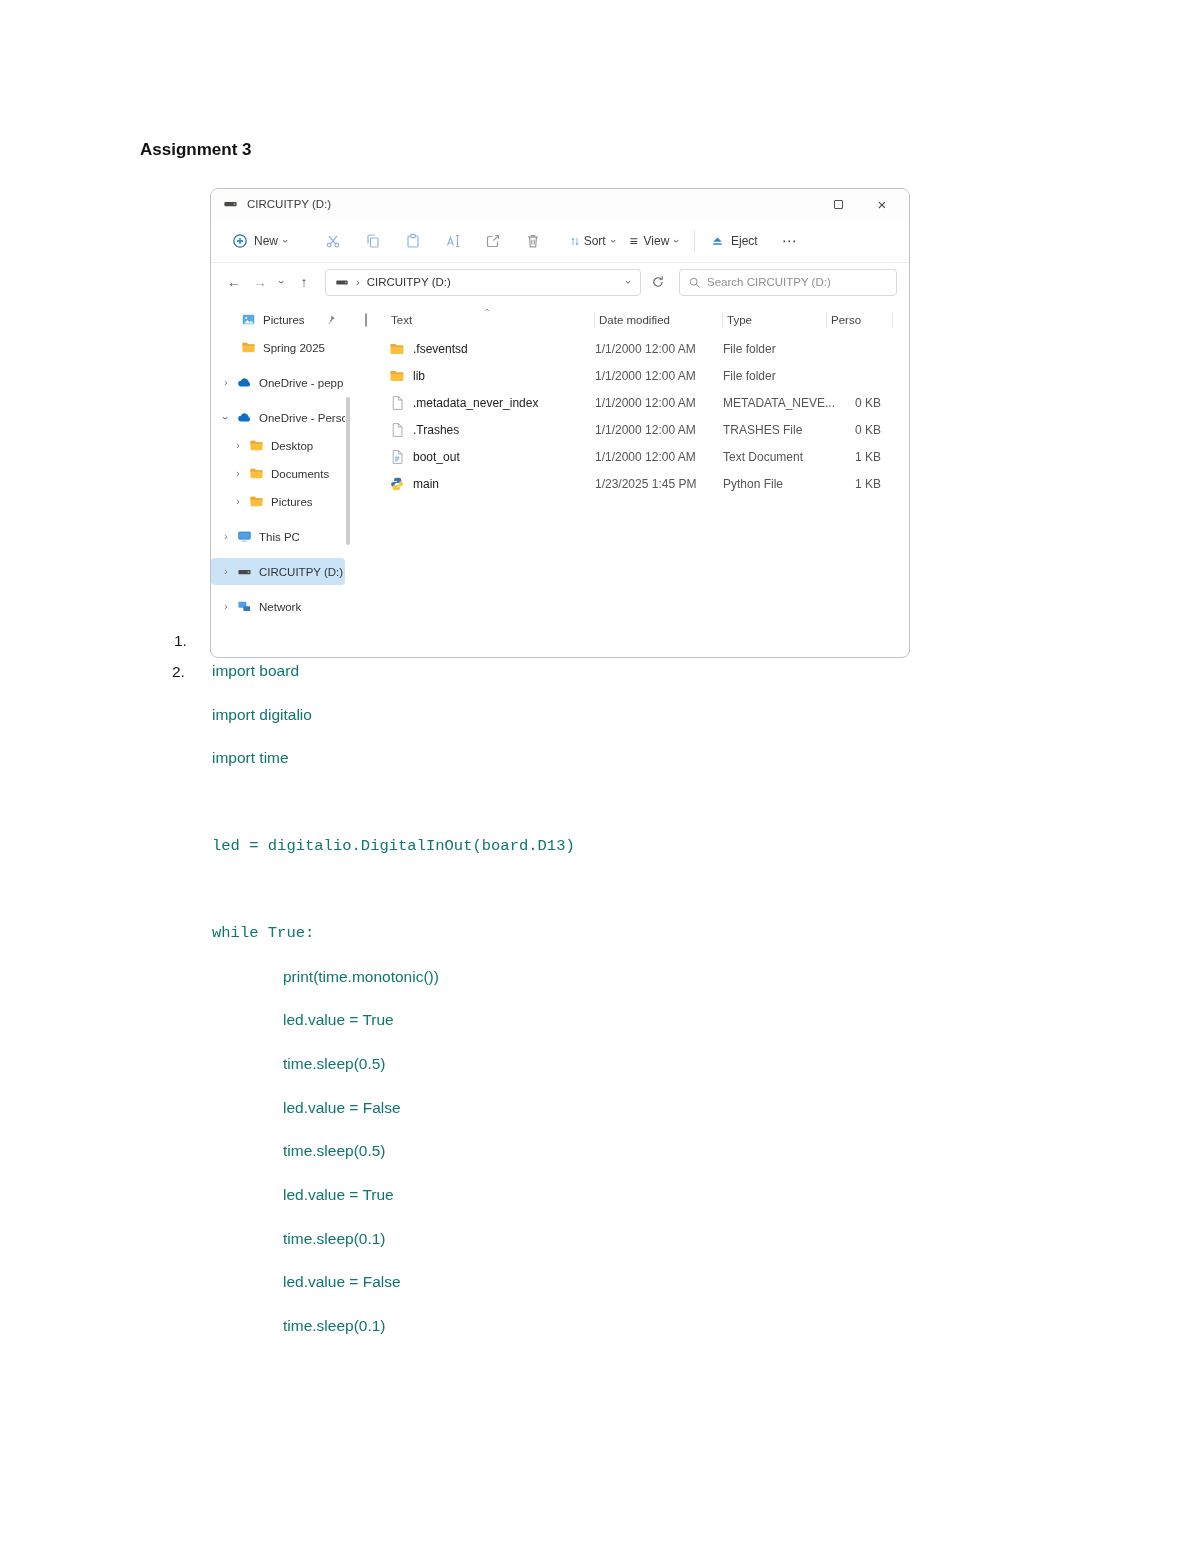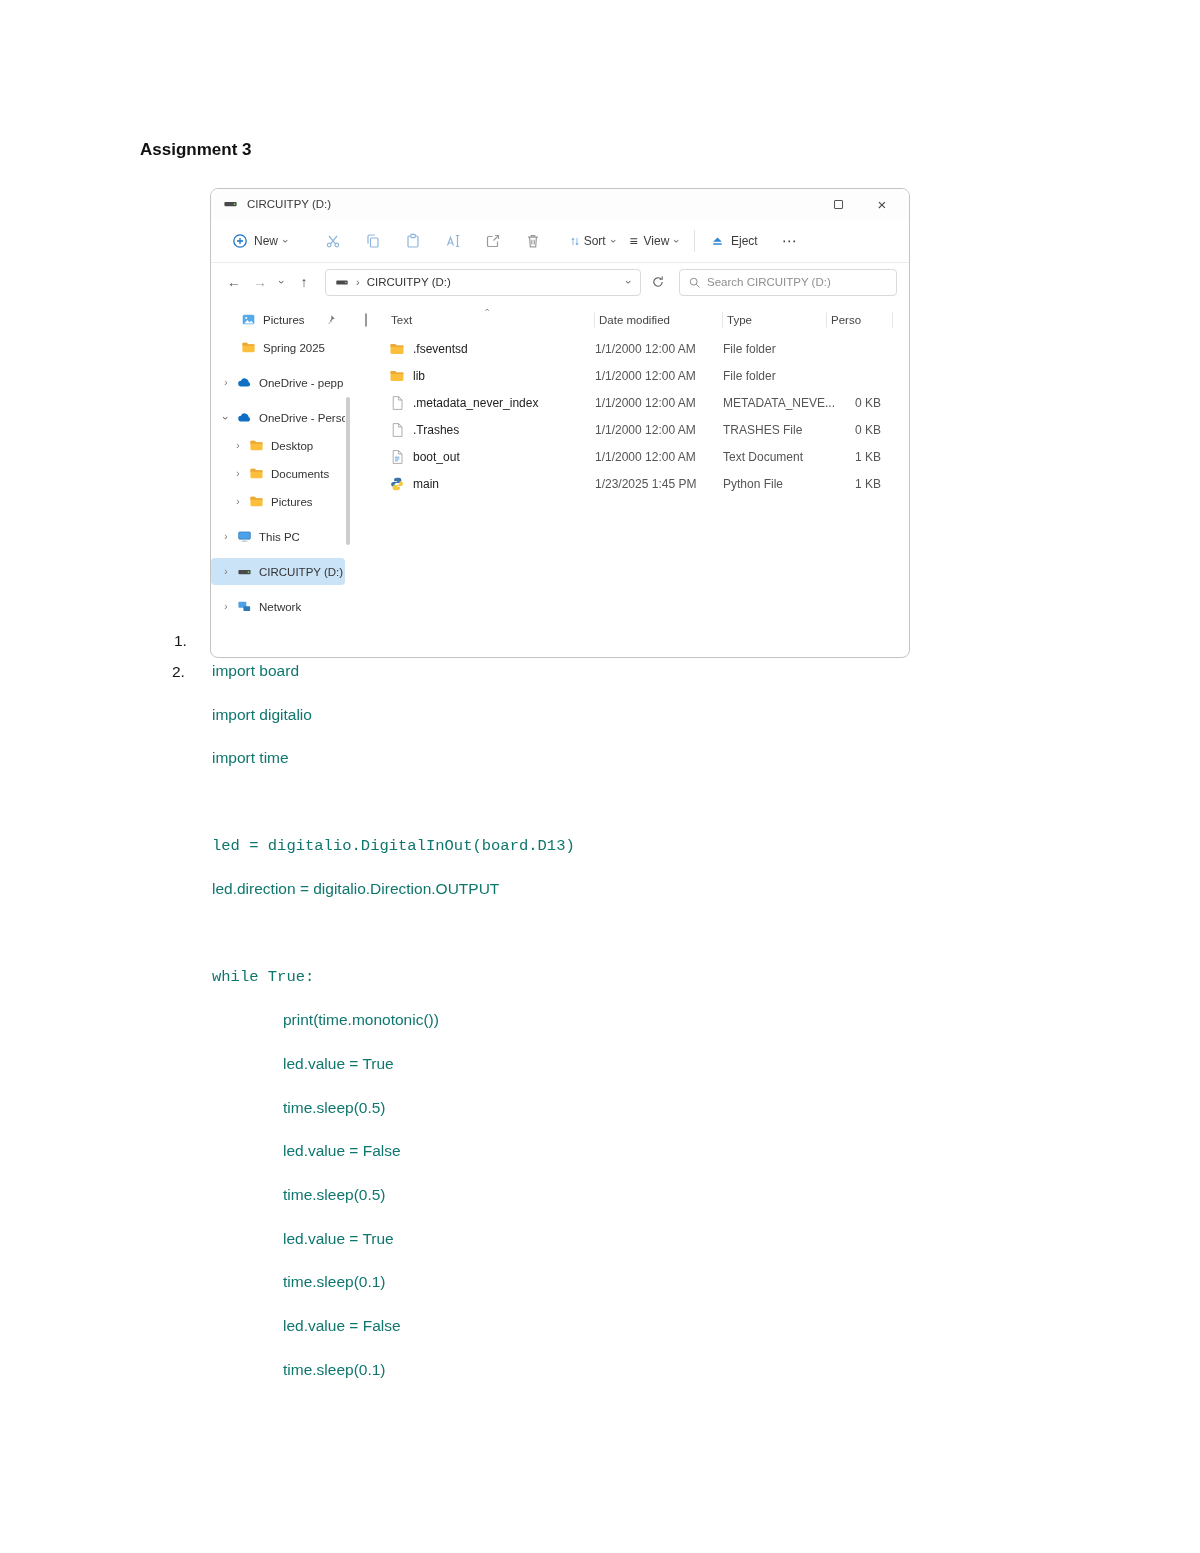--- a/index.html
+++ b/index.html
@@ -486,21 +486,20 @@
   </div>
 
   <div class="marker m1">1.</div>
   <div class="marker m2">2.</div>
 
   <div class="codeblock">
     <div class="cl">import board</div>
     <div class="cl">import digitalio</div>
     <div class="cl">import time</div>
     <div class="cl gapb">led = digitalio.DigitalInOut(board.D13)</div>
-    <div class="cl">led.direction = digitalio.Direction.OUTPUT</div>
     <div class="cl gapb">while True:</div>
     <div class="cl ind">print(time.monotonic())</div>
     <div class="cl ind">led.value = True</div>
     <div class="cl ind">time.sleep(0.5)</div>
     <div class="cl ind">led.value = False</div>
     <div class="cl ind">time.sleep(0.5)</div>
     <div class="cl ind">led.value = True</div>
     <div class="cl ind">time.sleep(0.1)</div>
     <div class="cl ind">led.value = False</div>
     <div class="cl ind">time.sleep(0.1)</div>

